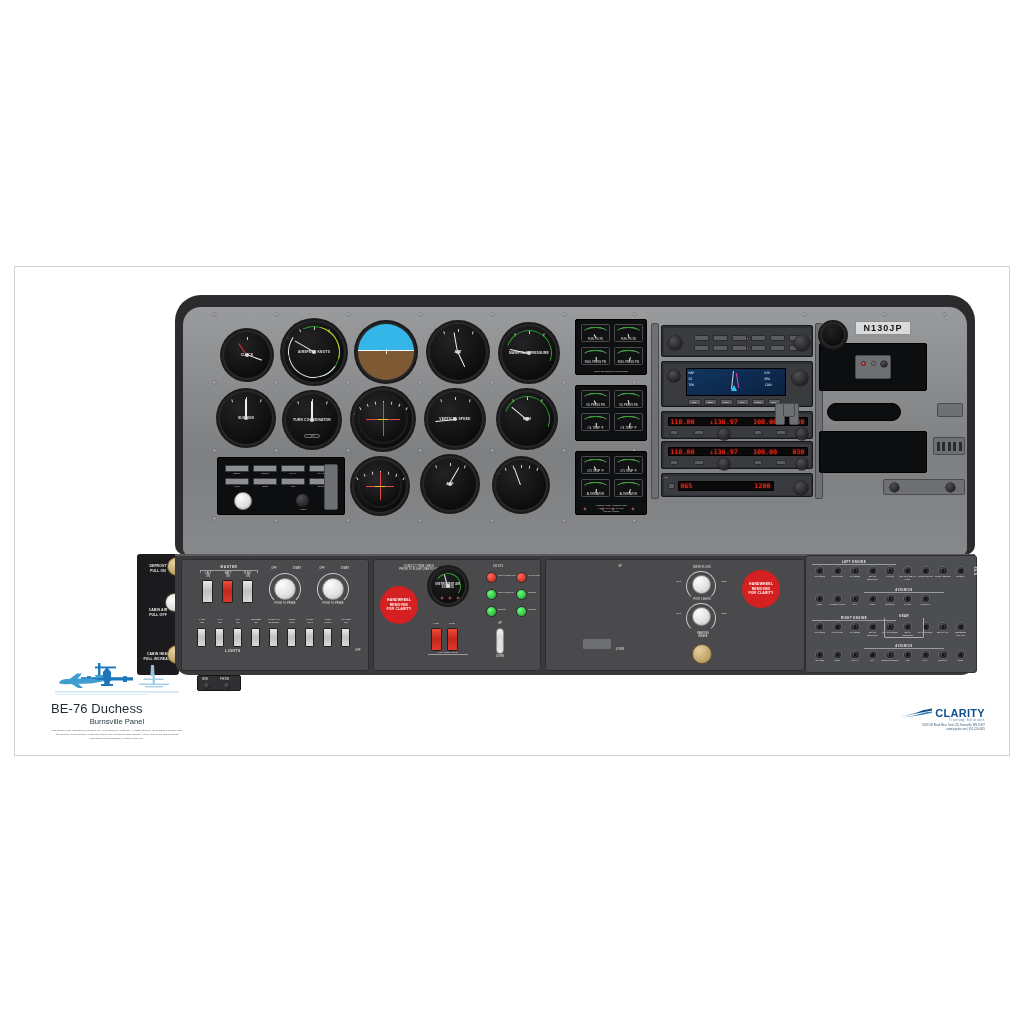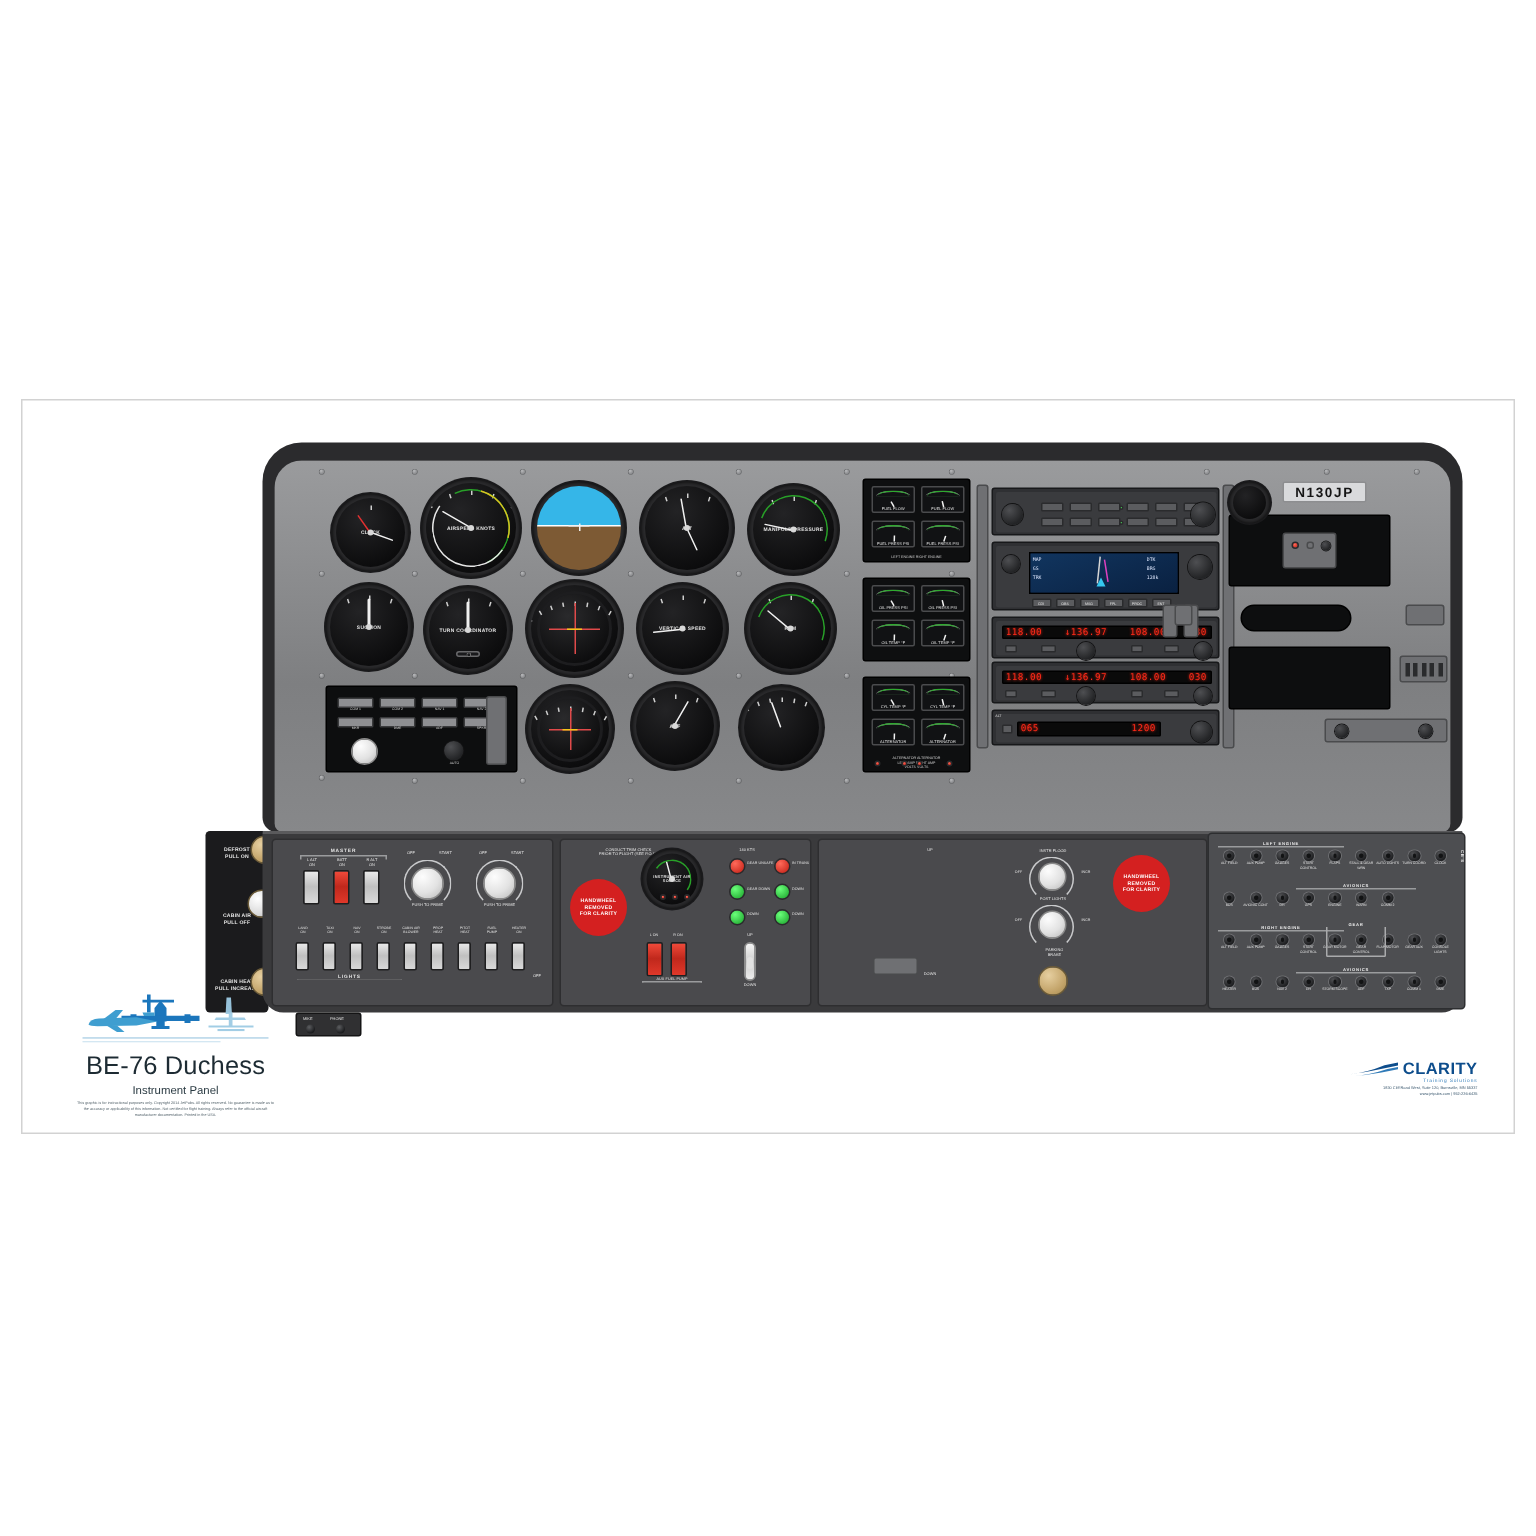--- a/index.html
+++ b/index.html
@@ -357,22 +357,22 @@
   #jacks .jk {
     position: absolute; width: 6px; height: 6px; border-radius: 50%;
     background: radial-gradient(circle at 35% 30%, #5c5d60, #1b1c1e 70%);
   }
   #jacks .jlbl { position: absolute; color: #e0e0e0; font-size: 2.6px; }
 
   
   #titleblock { position: absolute; left: 36px; top: 388px; width: 180px; }
   #logo-art { position: relative; width: 132px; height: 44px; }
   #title-main {
-    margin-top: 2px; color: #1d2b33; font-size: 17px;
-    letter-spacing: .1px; font-weight: 400; text-align: center; width: 132px;
+    margin-top: 2px; color: #1d2b33; font-size: 13px;
+    letter-spacing: .1px; font-weight: 400; width: 132px;
   }
   #title-sub {
     color: #2a3a42; font-size: 7.6px; text-align: center; width: 132px;
     margin-top: 1px;
   }
   #fineprint {
     margin-top: 3px; width: 132px; text-align: center;
     color: #55646c; font-size: 2.5px; line-height: 1.5;
   }
 
@@ -1000,21 +1000,21 @@
           <path d="M18 24.4 L26 18.4 L31 18.4 L26 24.4 Z"></path>
           <path d="M20 28.6 L27 33 L32 33 L27 28.6 Z"></path>
           <path d="M44 20 L52 20 L52 22.4 L45 22.4 Z"></path>
         </g>
 
         <rect x="4" y="36.4" width="124" height="1.1" fill="#bcd9ea"></rect>
         <rect x="4" y="39" width="92" height="0.9" fill="#d4e7f2"></rect>
       </svg>
     </div>
     <div id="title-main">BE-76 Duchess</div>
-    <div id="title-sub">Instrument Panel</div>
+    <div id="title-sub">Burnsville Panel</div>
     <div id="fineprint">This graphic is for instructional purposes only. Copyright 2014 JetPubs. All rights reserved. No guarantee is made as to the accuracy or applicability of this information. Not certified for flight training. Always refer to the official aircraft manufacturer documentation. Printed in the USA.</div>
   </div>
 
   <div id="jetpubs">
     <div id="jp-row">
       <svg id="jp-swoosh" viewBox="0 0 34 10">
         <path d="M0 8.4 Q12 7.2 24 2.2 L33 0.4 L33 2.4 L20 5 Q10 7.2 0 8.4 Z" fill="#0d4d8c"></path>
         <path d="M3 9.4 Q14 8.6 26 4.6 L33 3.4 L33 4.8 L22 7 Q12 8.8 3 9.4 Z" fill="#2f7ab8"></path>
       </svg>
       <div id="jp-name">CLARITY</div>

